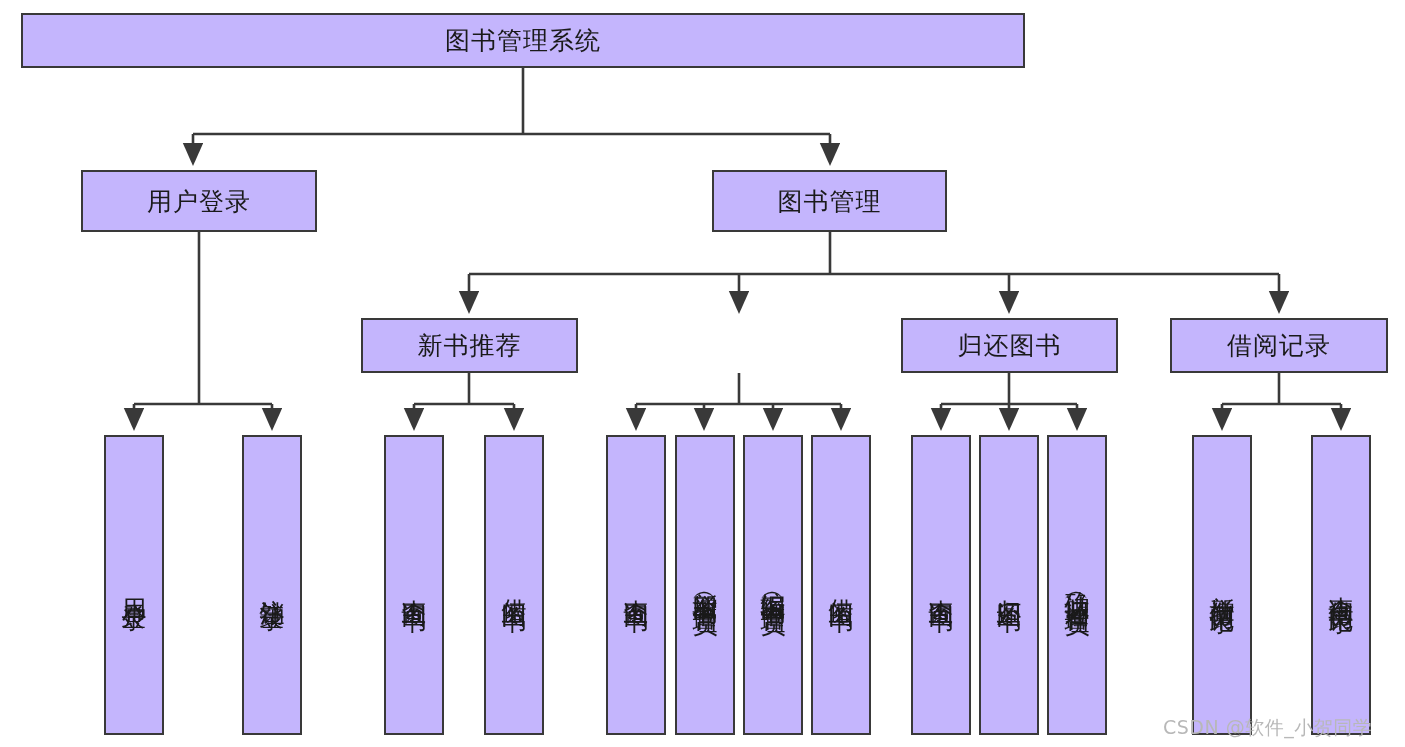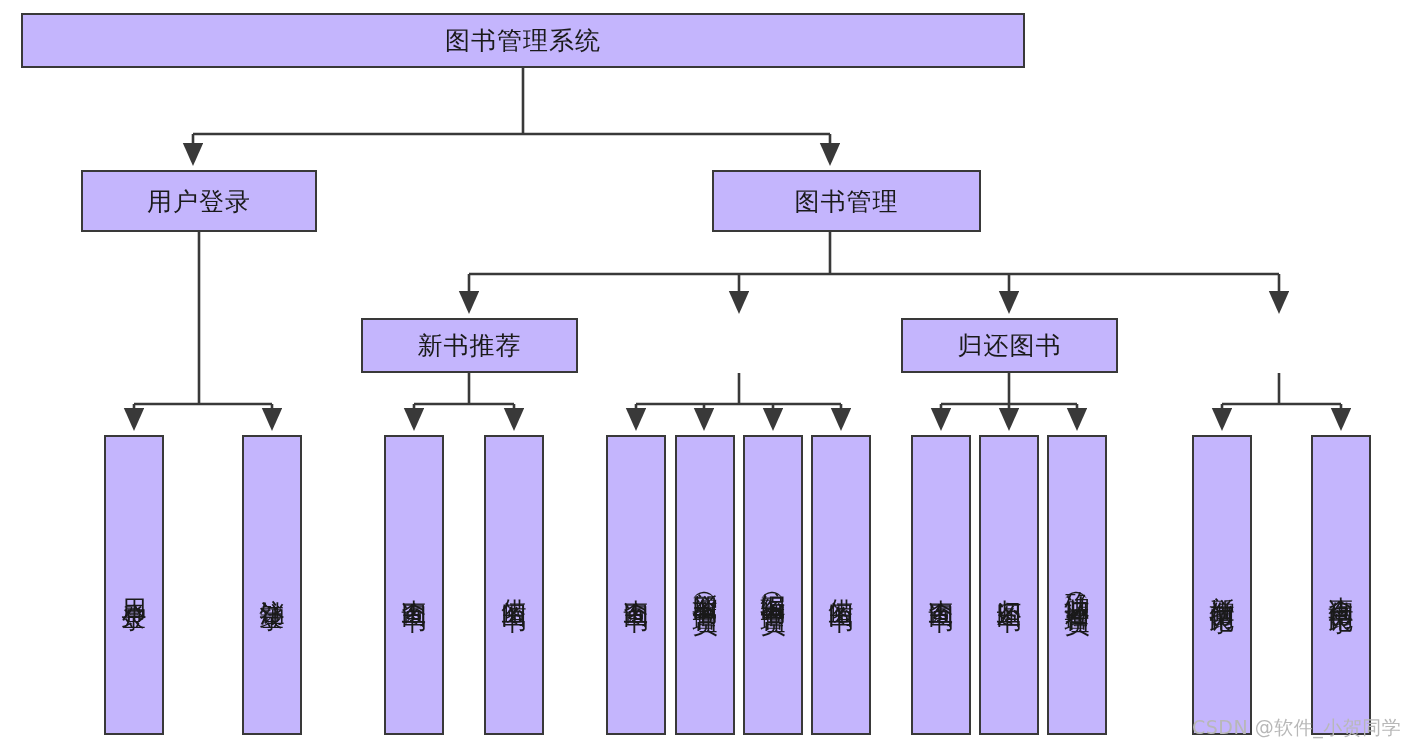--- a/index.html
+++ b/index.html
@@ -116,29 +116,32 @@
     </g>
   </svg>
 
   <div class="node horiz" style="left:21px; top:13px; width:1004px; height:55px;">
     <span>图书管理系统</span>
   </div>
 
   <div class="node horiz" style="left:81px; top:170px; width:236px; height:62px;">
     <span>用户登录</span>
   </div>
-  <div class="node horiz" style="left:712px; top:170px; width:269px; height:62px;">
+  <div class="node horiz" style="left:712px; top:170px; width:235px; height:62px;">
     <span>图书管理</span>
   </div>
 
   <div class="node horiz" style="left:361px; top:318px; width:217px; height:55px;font-family:Liberation Mono, monospace;">
     <span>新书推荐</span>
   </div>
   <div class="node horiz" style="left:901px; top:318px; width:217px; height:55px;">
     <span>归还图书</span>
+  </div>
+  <div class="node horiz" style="left:1170px; top:318px; width:218px; height:55px;">
+    <span>借阅记录</span>
   </div>
 
   <div class="node vert" style="left:104px; top:435px; width:60px; height:300px;">
     <span>用户登录</span>
   </div>
   <div class="node vert" style="left:242px; top:435px; width:60px; height:300px;">
     <span>注销登录</span>
   </div>
 
   <div class="node vert" style="left:384px; top:435px; width:60px; height:300px;">
@@ -171,15 +174,15 @@
     <span>确认归还（管理员）</span>
   </div>
 
   <div class="node vert" style="left:1192px; top:435px; width:60px; height:300px;">
     <span>新增借阅记录</span>
   </div>
   <div class="node vert" style="left:1311px; top:435px; width:60px; height:300px;">
     <span>查询借阅记录</span>
   </div>
 
-  <div class="watermark" style="left:1192px; top:715px;">CSDN @软件_小贺同学</div>
+  <div class="watermark" style="left:1163px; top:715px;">CSDN @软件_小贺同学</div>
 
 </div>
 
 </body></html>

